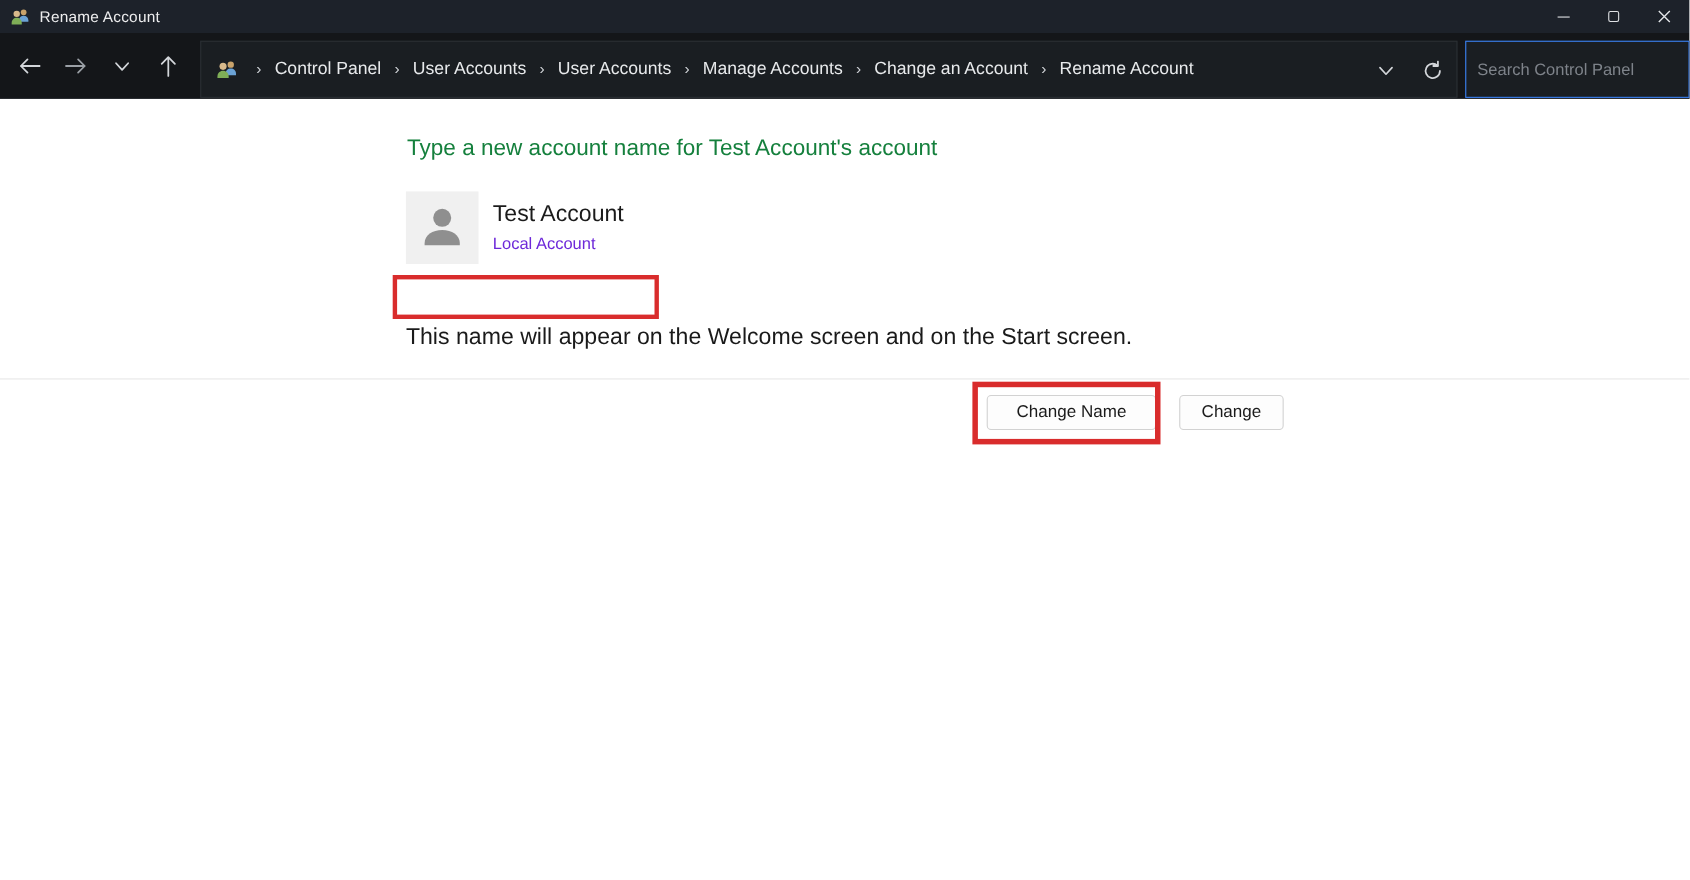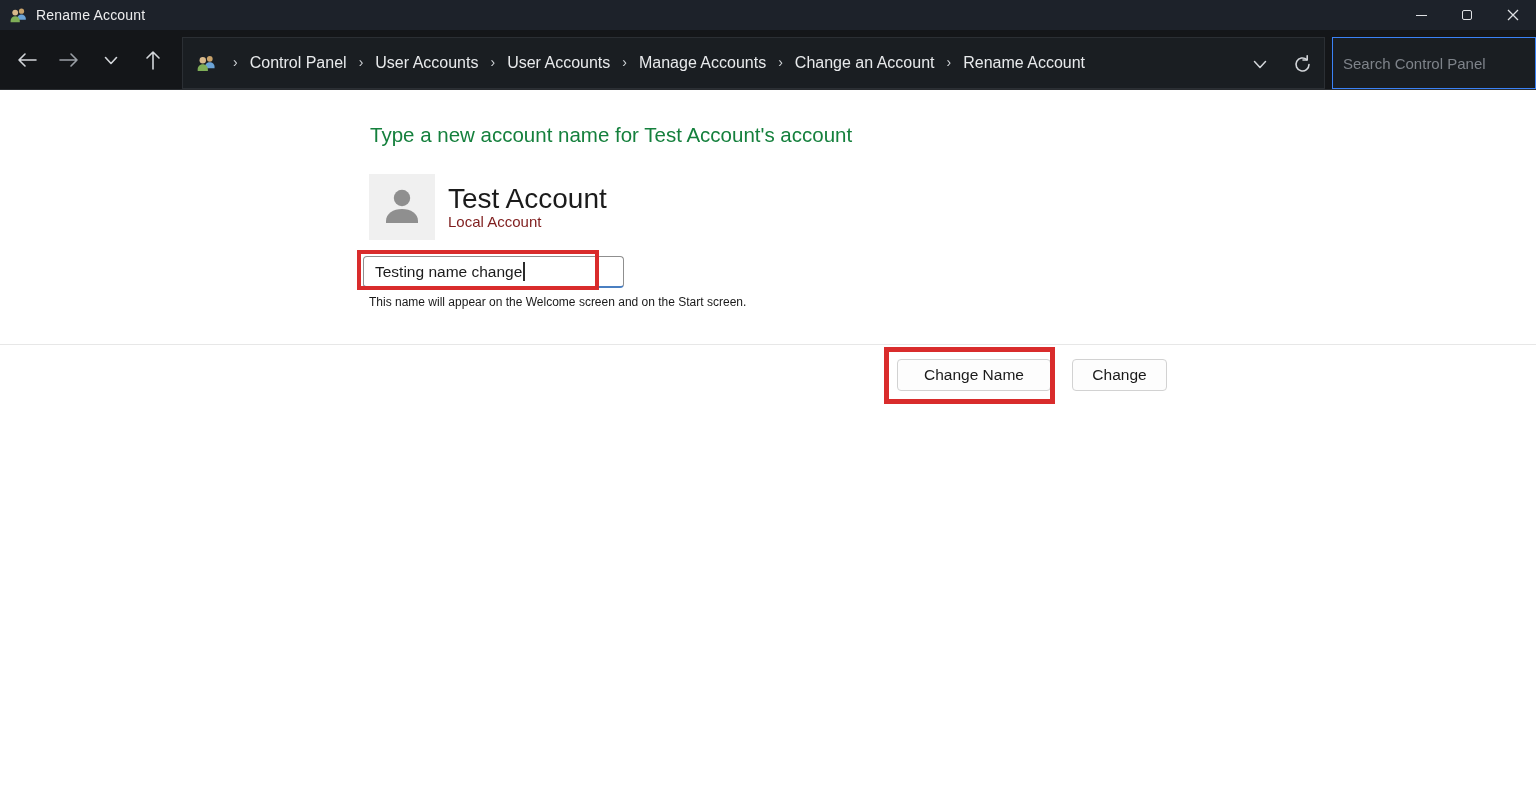--- a/index.html
+++ b/index.html
@@ -48,32 +48,32 @@
   }
   .searchbox input::placeholder { color: #7e838a; }
 
   
   .heading { position: absolute; left: 370px; top: 123px; font-size: 20.5px; color: #15803d; }
 
   .avatar {
     position: absolute; left: 369px; top: 174px; width: 66px; height: 66px;
     background: #f0f0f0; display: flex; align-items: center; justify-content: center;
   }
-  .account-name { position: absolute; left: 448px; top: 183px; font-size: 28px; color: #1b1b1b; }
-  .account-type { position: absolute; left: 448px; top: 213px; font-size: 15px; color: #7f1d1d; }
+  .account-name { position: absolute; left: 448px; top: 183px; font-size: 21px; color: #1b1b1b; }
+  .account-type { position: absolute; left: 448px; top: 213px; font-size: 15px; color: #6d28d9; }
 
   .name-input {
     position: absolute; left: 363px; top: 256px; width: 261px; height: 32px;
     background: #ffffff; border: 1px solid #8f8f8f; border-bottom: 2px solid #4a7fc1;
     border-radius: 4px; display: flex; align-items: center; padding-left: 11px;
     font-size: 15.5px; color: #1b1b1b;
   }
   .caret { display: inline-block; width: 1.5px; height: 19px; background: #2b2b2b; margin-left: 1px; }
 
-  .help-text { position: absolute; left: 369px; top: 295px; font-size: 12px; color: #1a1a1a; }
+  .help-text { position: absolute; left: 369px; top: 295px; font-size: 21px; color: #1a1a1a; }
 
   .divider { position: absolute; left: 0; top: 344px; width: 1536px; height: 1px; background: #e7e7e7; }
 
   .btn {
     position: absolute; top: 359px; height: 32px;
     background: #fdfdfd; border: 1px solid #d2d2d2; border-radius: 4px;
     font-family: "Liberation Sans", sans-serif; font-size: 15.5px; color: #1b1b1b;
     display: flex; align-items: center; justify-content: center; cursor: default;
   }
   .btn-change { left: 897px; width: 154px; }
@@ -186,24 +186,20 @@
 
   <div class="avatar">
     <svg width="46" height="46" viewBox="0 0 46 46">
       <circle cx="23" cy="14" r="8.2" fill="#8f8f8f"></circle>
       <path d="M7 37 c0-7.5 7.2-12 16-12 s16 4.5 16 12 v2 H7 z" fill="#8f8f8f"></path>
     </svg>
   </div>
   <div class="account-name">Test Account</div>
   <div class="account-type">Local Account</div>
 
-  <div class="name-input">
-    <span>Testing name change</span>
-    <span class="caret"></span>
-  </div>
 
   <div class="help-text">This name will appear on the Welcome screen and on the Start screen.</div>
 
   <div class="divider"></div>
 
   <button class="btn btn-change">Change Name</button>
   <button class="btn btn-cancel">Change</button>
 
   <div class="annot annot-input"></div>
   <div class="annot annot-button"></div>

